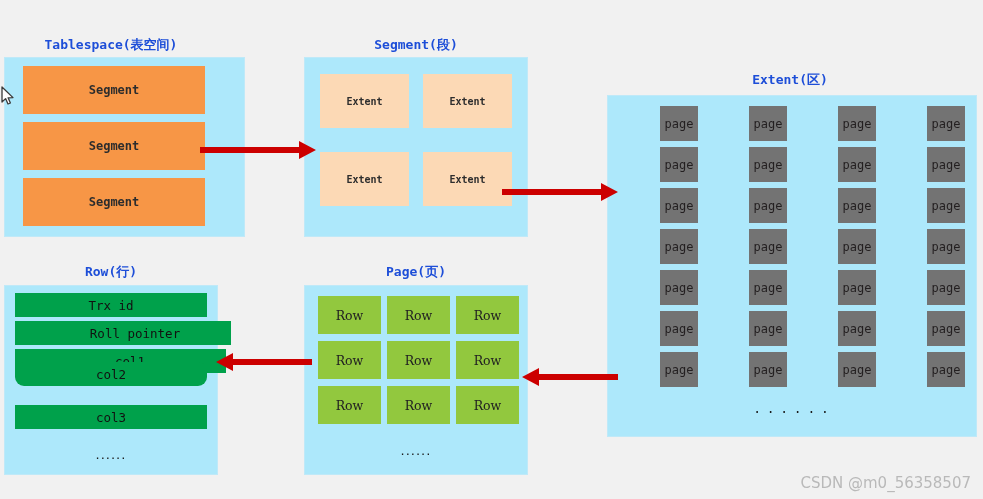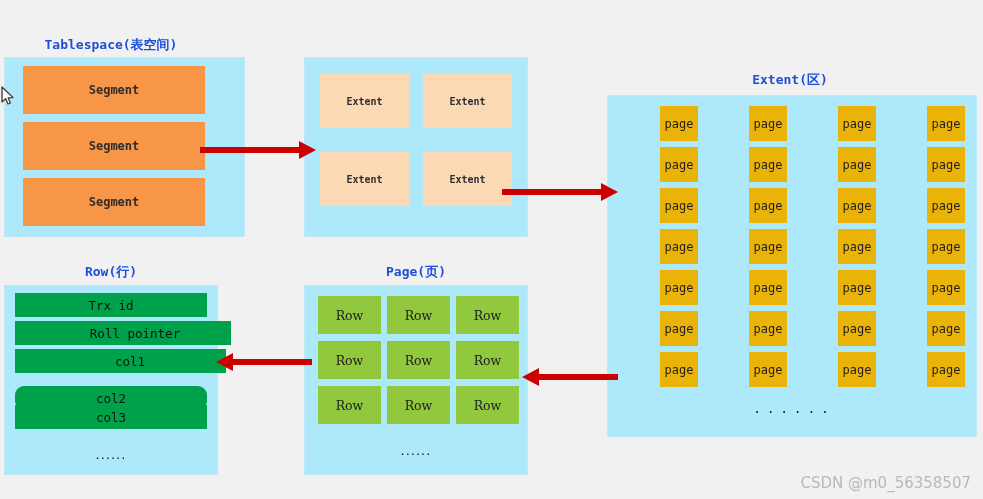--- a/index.html
+++ b/index.html
@@ -89,21 +89,21 @@
     position: absolute;
     left: 12px; top: 10px;
     width: 346px;
     display: grid;
     grid-template-columns: repeat(4, 78px);
     grid-column-gap: 11px;
     grid-row-gap: 6px;
   }
   .page-box {
     height: 35px;
-    background: #eab308;
+    background: #737373;
     color: #231f20;
     font-size: 12px;
     display: flex;
     align-items: center;
     justify-content: center;
     font-family: "DejaVu Sans Mono", "Liberation Mono", monospace;
     margin-left: 40px;
   }
   .dots-extent {
     position: absolute;
@@ -200,20 +200,21 @@
   <div class="group" id="tablespace-group">
     <div class="group-title">Tablespace(表空间)</div>
     <div class="panel" id="tablespace-panel">
       <div class="segment-box" style="top:8px;">Segment</div>
       <div class="segment-box" style="top:64px;">Segment</div>
       <div class="segment-box" style="top:120px;">Segment</div>
     </div>
   </div>
 
   <div class="group" id="segment-group">
+    <div class="group-title">Segment(段)</div>
     <div class="panel" id="segment-panel">
       <div class="extent-box" style="left:15px;  top:16px;">Extent</div>
       <div class="extent-box" style="left:118px; top:16px;">Extent</div>
       <div class="extent-box" style="left:15px;  top:94px;">Extent</div>
       <div class="extent-box" style="left:118px; top:94px;">Extent</div>
     </div>
   </div>
 
   <div class="group" id="extent-group">
     <div class="group-title">Extent(区)</div>
@@ -251,21 +252,21 @@
       <div class="dots-extent">· · · · · ·</div>
     </div>
   </div>
 
   <div class="group" id="row-group">
     <div class="group-title">Row(行)</div>
     <div class="panel" id="row-panel">
       <div class="field-box" style="top:7px;">Trx id</div>
       <div class="field-box" style="top:35px;padding-left:24px;">Roll pointer</div>
       <div class="field-box" style="top:63px;padding-left:19px;">col1</div>
-      <div class="field-box" style="top:100px;border-radius:9px;">col2</div>
+      <div class="field-box" style="top:76px;border-radius:9px;">col2</div>
       <div class="field-box" style="top:119px;">col3</div>
       <div class="dots-row">······</div>
     </div>
   </div>
 
   <div class="group" id="page-group">
     <div class="group-title">Page(页)</div>
     <div class="panel" id="page-panel">
       <div class="row-grid" id="row-grid">
           <div class="row-box">Row</div>

